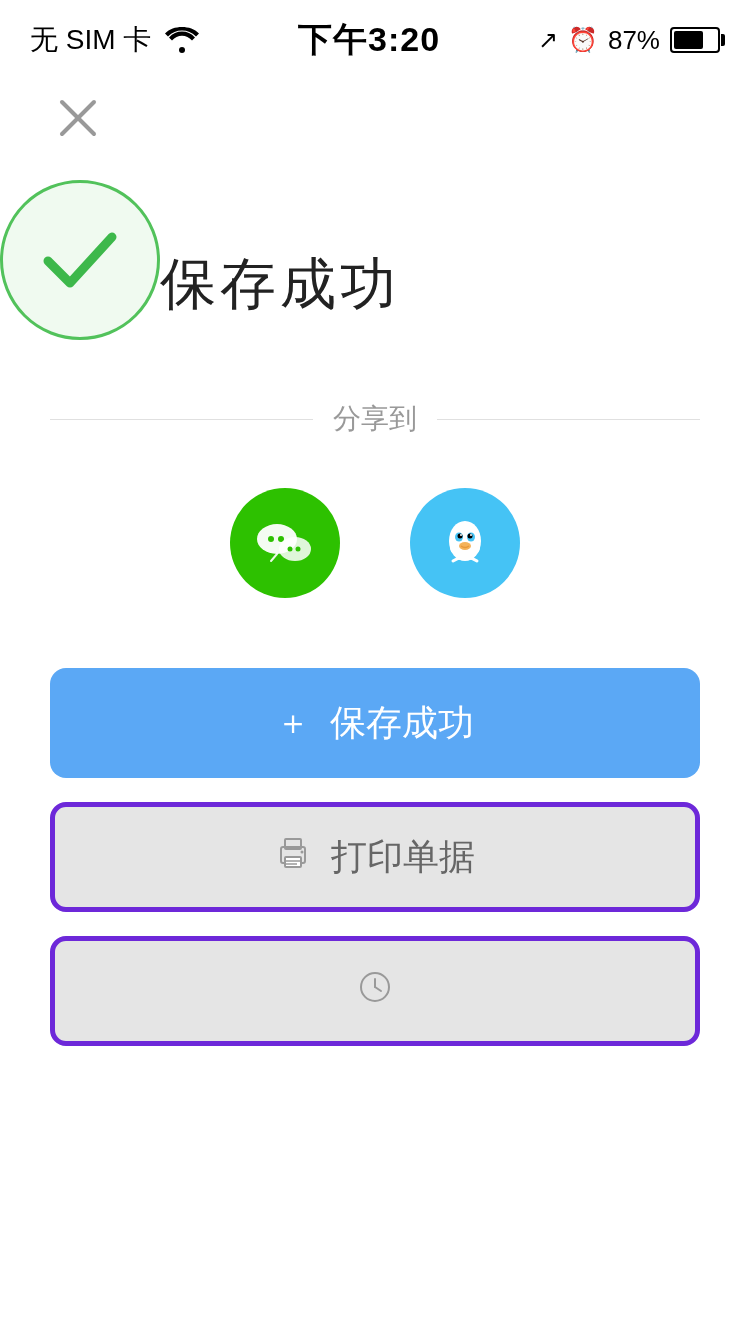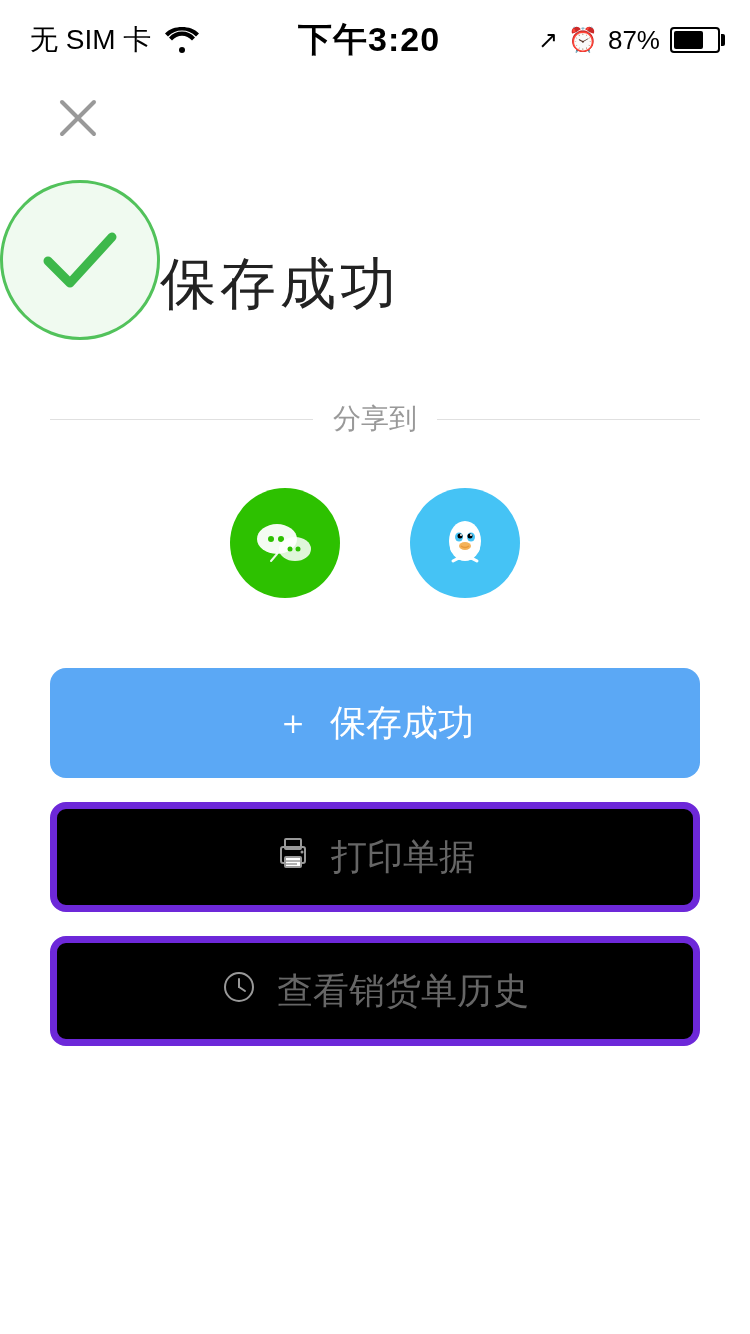--- a/index.html
+++ b/index.html
@@ -217,23 +217,23 @@
       cursor: pointer;
       border: none;
     }
 
     .btn-primary {
       background: #5ba8f5;
       color: #ffffff;
     }
 
     .btn-secondary {
-      background: #000000;
+      background: #e5e5e5;
       color: #666666;
-      border: 7px solid #6d28d9;
+      border: 5px solid #6d28d9;
     }
 
     .btn-icon {
       font-size: 34px;
     }
   </style>
 </head>
 <body>
 
 <div class="status-bar">
@@ -336,15 +336,14 @@
   </button>
 
   <button class="action-btn btn-secondary">
     <span class="btn-icon">
       <svg width="36" height="36" viewBox="0 0 36 36" fill="none" xmlns="http://www.w3.org/2000/svg">
         <circle cx="18" cy="18" r="14" stroke="#999" stroke-width="2" fill="none"></circle>
         <line x1="18" y1="10" x2="18" y2="18" stroke="#999" stroke-width="2" stroke-linecap="round"></line>
         <line x1="18" y1="18" x2="24" y2="22" stroke="#999" stroke-width="2" stroke-linecap="round"></line>
       </svg>
     </span>
-    <span>查看销货单历史</span>
   </button>
 </div>
 
 </body></html>

